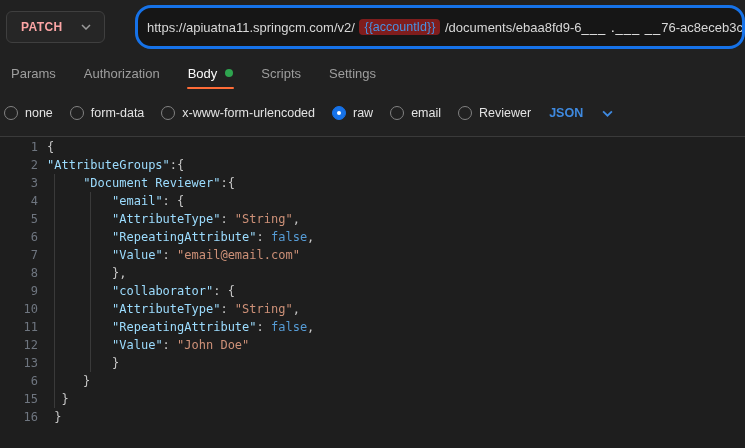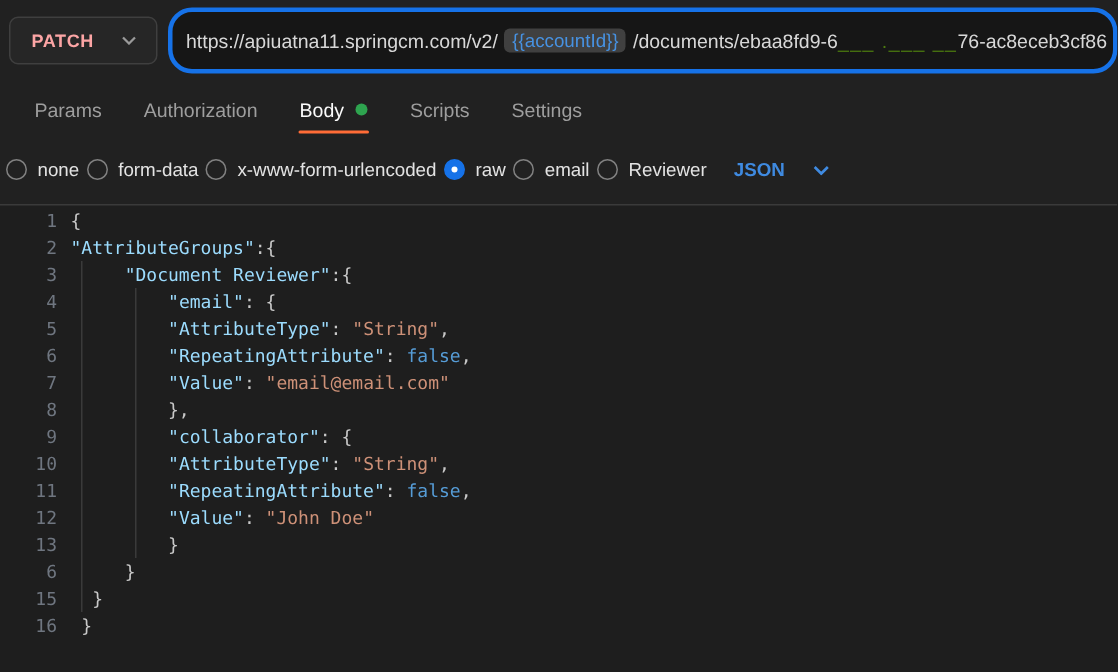--- a/index.html
+++ b/index.html
@@ -18,40 +18,40 @@
     width:99px; height:32px; flex:none;
     background:#262626; border:1px solid #3f3f3f; border-radius:6px;
     display:flex; align-items:center; justify-content:space-between;
     padding:0 13px 0 14px; margin-right:7px; cursor:pointer;
   }
   .method-label { color:#fca5a5; font-weight:bold; font-size:12px; letter-spacing:.4px; }
   .url-field {
     flex:1; height:44px;
     background:#161616; border:3px solid #1672e8; border-radius:16px;
     display:flex; align-items:center; padding:0 9px;
-    font-size:13px; color:#d8d8d8; white-space:pre; overflow:hidden;
+    font-size:13px; color:#d8d8d8; white-space:pre; overflow:hidden;margin-left:23px;
   }
   .var-chip {
-    display:inline-block; background:#404040; color:#4792e2;
+    display:inline-block; background:#7f1d1d; color:#4792e2;
     border-radius:4px; padding:1px 5px; margin:0 1px; font-size:12.5px;
   }
   .text-caret { display:inline-block; width:1.5px; height:16px; background:#e8e8e8; vertical-align:-3px; }
-  .redacted { color:#4d7c0f; letter-spacing:1px; filter:blur(.5px); }
-
-  
-  .tabs { position:absolute; top:54px; left:0; right:0; height:38px; display:flex; align-items:stretch; gap:26px; padding-left:22px; font-size:13px; }
+  .redacted { color:#ffffff; letter-spacing:1px; filter:blur(.5px); }
+
+  
+  .tabs { position:absolute; top:54px; left:0; right:0; height:38px; display:flex; align-items:stretch; gap:26px; padding-left:10px; font-size:13px; }
   .tab { position:relative; display:flex; align-items:center; color:#9e9e9e; padding:0 1px; cursor:pointer; }
   .tab.active { color:#fbfbfb; }
   .tab.active::after { content:""; position:absolute; left:0; right:0; bottom:3px; height:2px; background:#ff6c37; border-radius:1px; }
   .tab-count { color:#3fa45c; margin-left:5px; }
   .tab-dot { width:8px; height:8px; border-radius:50%; background:#2ea44f; margin-left:8px; }
 
   
   .body-type-row { position:absolute; top:92px; left:0; right:0; height:42px; display:flex; align-items:center; padding-left:4px; }
-  .body-type-options { display:flex; align-items:center; gap:5px; }
+  .body-type-options { display:flex; align-items:center; gap:17px; }
   .radio-item { display:flex; align-items:center; cursor:pointer; }
   .radio {
     width:14px; height:14px; border-radius:50%;
     border:1.5px solid #818181; background:transparent; position:relative; flex:none;
   }
   .radio-item.selected .radio { border-color:#1672e8; background:#1672e8; }
   .radio-item.selected .radio::after { content:""; position:absolute; inset:4px; border-radius:50%; background:#ffffff; }
   .radio-label { margin-left:7px; font-size:12.5px; color:#e3e3e3; }
   .raw-format { display:flex; align-items:center; gap:19px; margin-left:18px; color:#3f8ae0; font-weight:bold; font-size:12.5px; cursor:pointer; }
 

